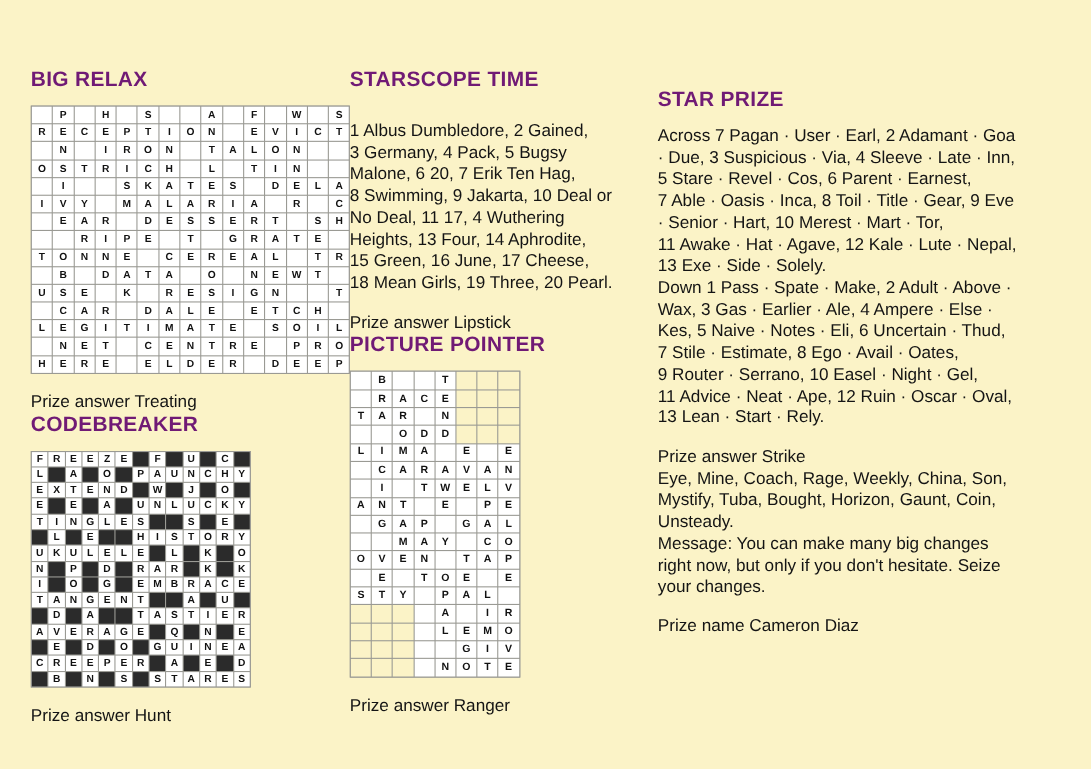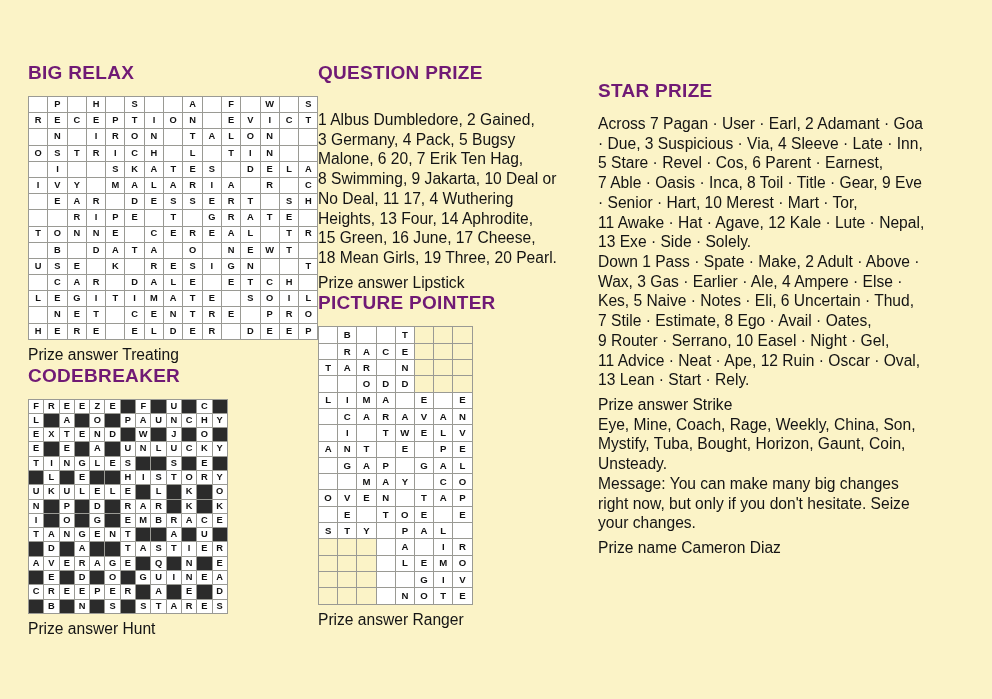--- a/index.html
+++ b/index.html
@@ -30,21 +30,21 @@
     line-height:1.265;
     margin:0;
     color:#141414;
     font-weight:400;
   }
   p.body + p.body{margin-top:0;}
 
   .caption{
     font-size:15.6px;
     line-height:1.2;
-    margin:6px 0 0 0;
+    margin:17px 0 0 0;
     color:#141414;
   }
 
   
   .grid{
     display:grid;
     background:#9a9a94;
     border:1px solid #9a9a94;
     gap:1px;
     width:max-content;
@@ -508,21 +508,21 @@
         <div class="cell">A</div>
         <div class="cell">R</div>
         <div class="cell">E</div>
         <div class="cell">S</div>
       </div>
     <p class="caption">Prize answer Hunt</p>
   </div>
 
   <div class="col col-2" style="top:62px;">
 
-    <h2 class="sect">QUESTION PRIZE</h2>
+    <h2 class="sect">STARSCOPE TIME</h2>
     <div style="height:14px"></div>
     <div id="question-time-lines">
         <p class="body">1 Albus Dumbledore, 2 Gained,</p>
         <p class="body">3 Germany, 4 Pack, 5 Bugsy</p>
         <p class="body">Malone, 6 20, 7 Erik Ten Hag,</p>
         <p class="body">8 Swimming, 9 Jakarta, 10 Deal or</p>
         <p class="body">No Deal, 11 17, 4 Wuthering</p>
         <p class="body">Heights, 13 Four, 14 Aphrodite,</p>
         <p class="body">15 Green, 16 June, 17 Cheese,</p>
         <p class="body">18 Mean Girls, 19 Three, 20 Pearl.</p>

